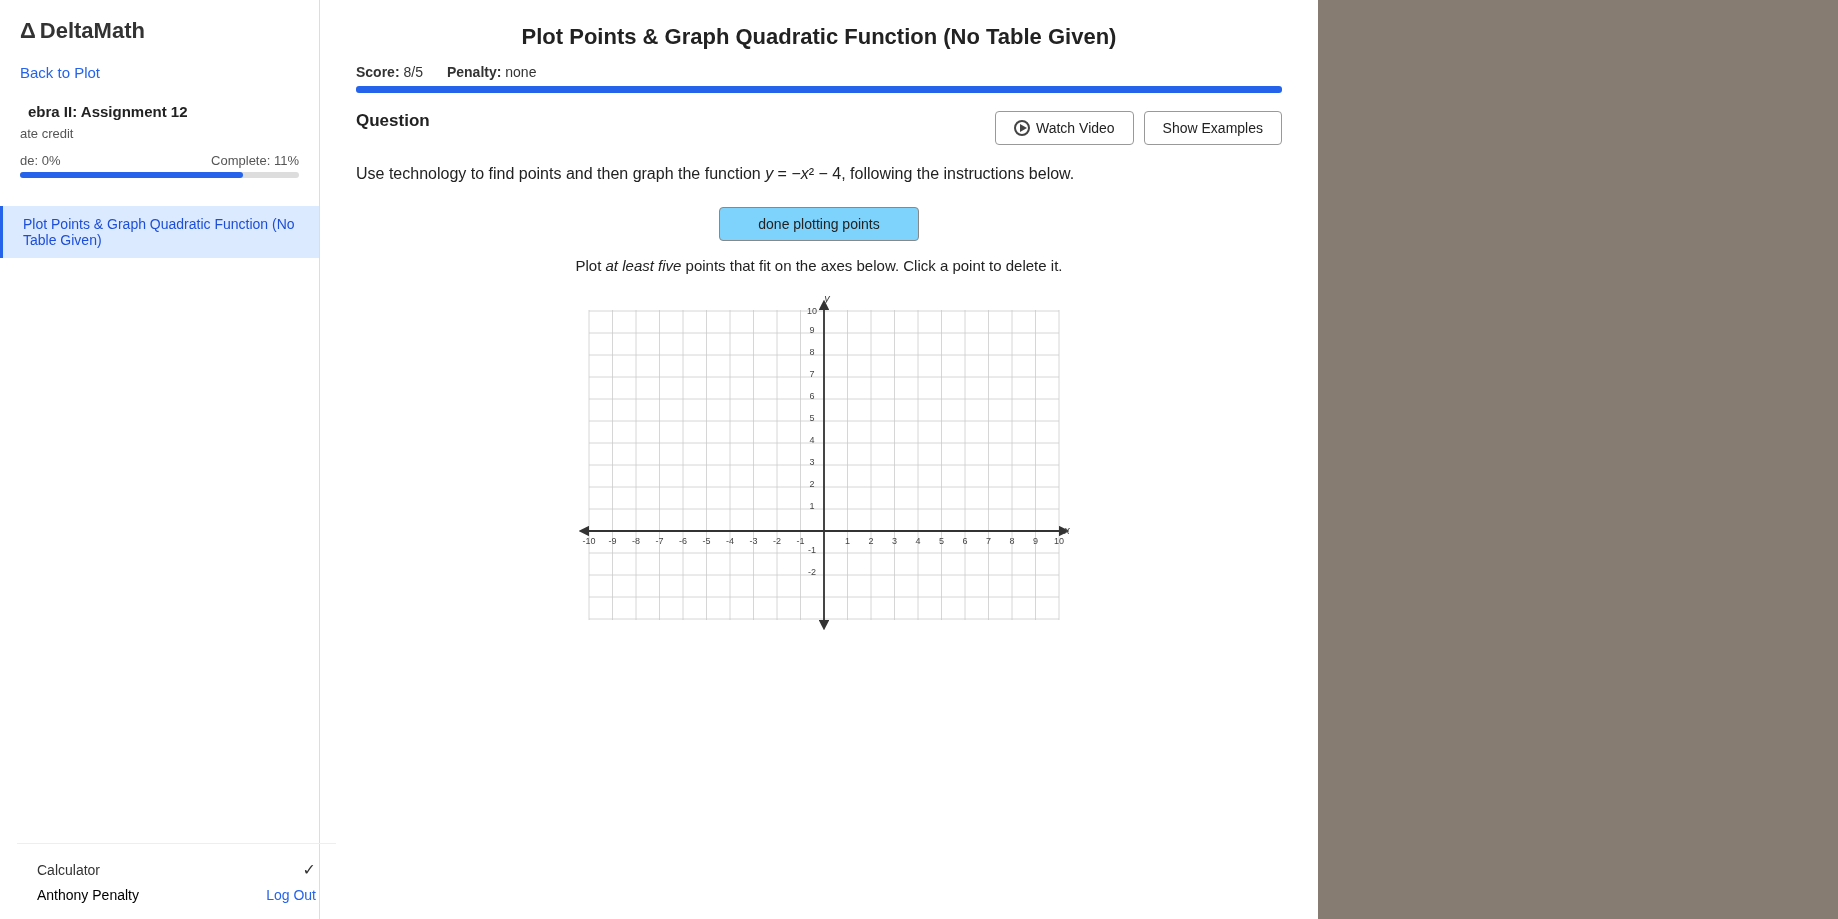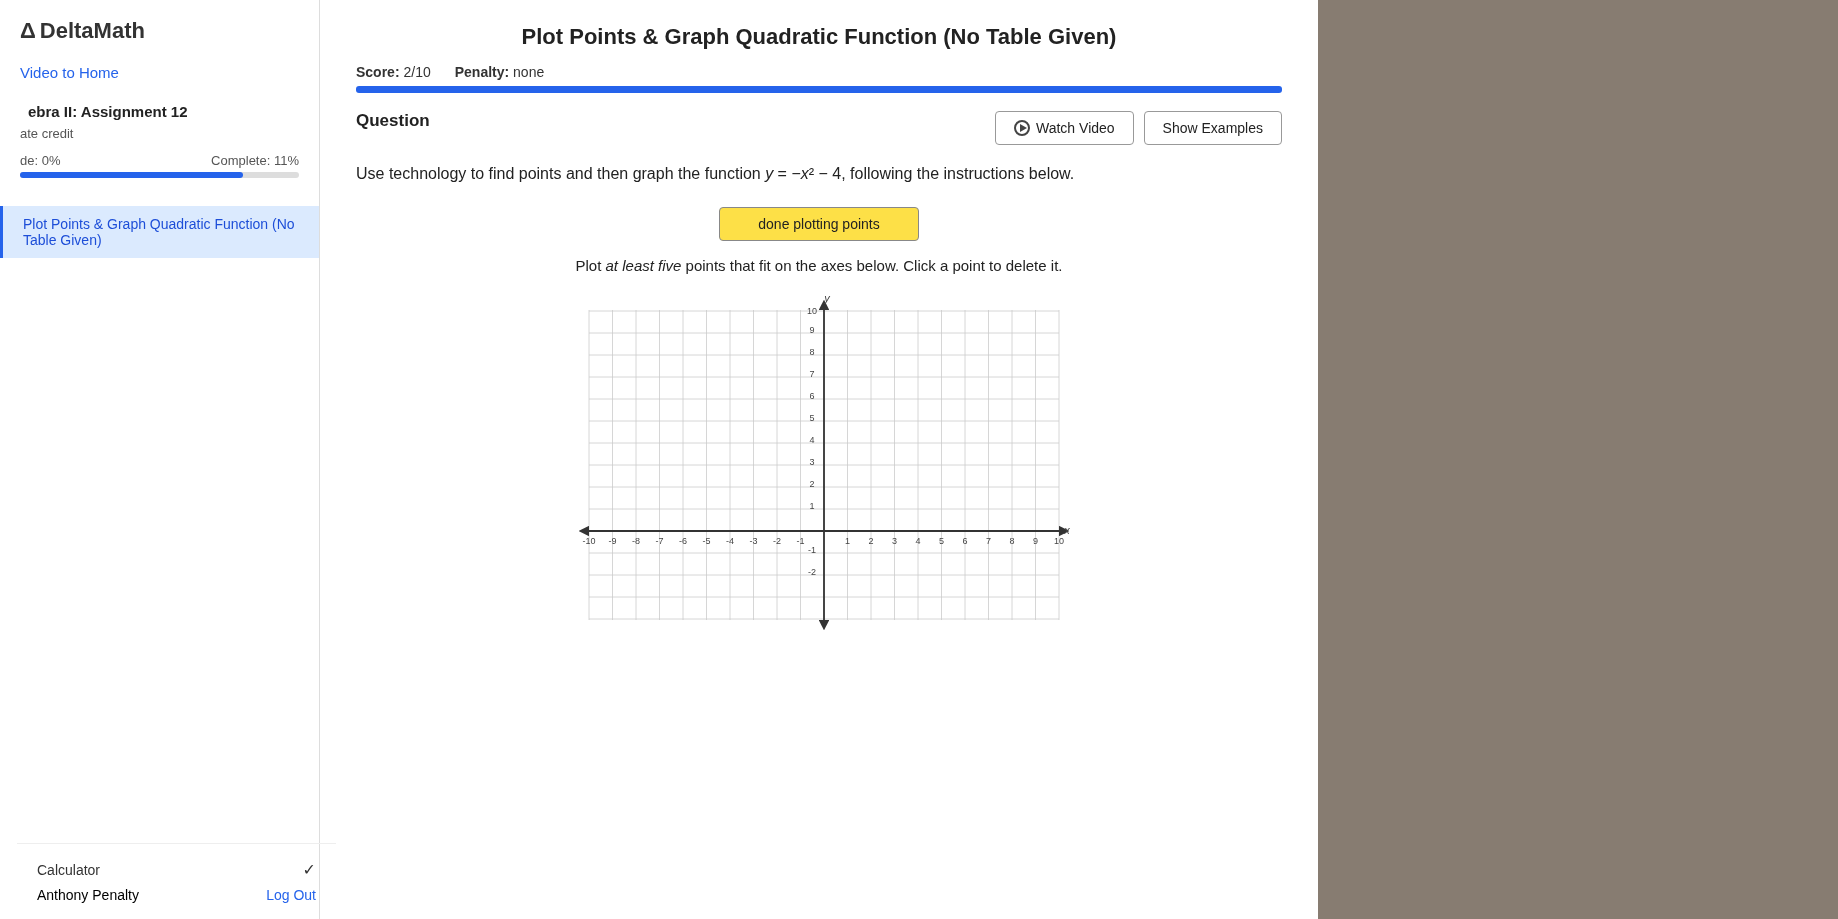--- a/index.html
+++ b/index.html
@@ -220,21 +220,21 @@
     }
 
     #done-btn-row {
       display: flex;
       justify-content: center;
       margin-bottom: 16px;
     }
 
     #done-plotting-btn {
       border: 1.5px solid #888;
-      background: #fde047;
+      background: #7dd3fc;
       padding: 8px 38px;
       font-size: 14px;
       border-radius: 4px;
       cursor: pointer;
       color: #222;
     }
 
     #plot-instruction {
       font-size: 15px;
       color: #222;
@@ -262,21 +262,21 @@
   </style>
 </head>
 <body>
 
 <div id="sidebar">
   <div id="sidebar-logo">
     <span>Δ</span>
       <span>DeltaMath</span>
   </div>
 
-  <div id="back-to-home">Video to Home</div>
+  <div id="back-to-home">Back to Plot</div>
 
   <div id="sidebar-assignment-title">ebra II: Assignment 12</div>
   <div id="sidebar-late-credit">ate credit</div>
 
   <div id="sidebar-progress-section">
     <div id="sidebar-progress-labels">
       <span>de: 0%</span>
       <span>Complete: 11%</span>
     </div>
     <div id="sidebar-progress-bar-bg">
@@ -299,21 +299,21 @@
     </div>
   </div>
 </div>
 
 <div id="main">
 
   <div id="page-title">Plot Points &amp; Graph Quadratic Function (No Table Given)</div>
 
   <div id="score-row">
     <span>
-      <span style="font-weight:bold;">Score:</span>&nbsp;<span>2/10</span>
+      <span style="font-weight:bold;">Score:</span>&nbsp;<span>8/5</span>
     </span>
     <span>
       <span style="font-weight:bold;">Penalty:</span>&nbsp;<span>none</span>
     </span>
   </div>
 
   <div id="progress-bar-full"></div>
 
   <div id="question-section">
     <div id="question-label">Question</div>

